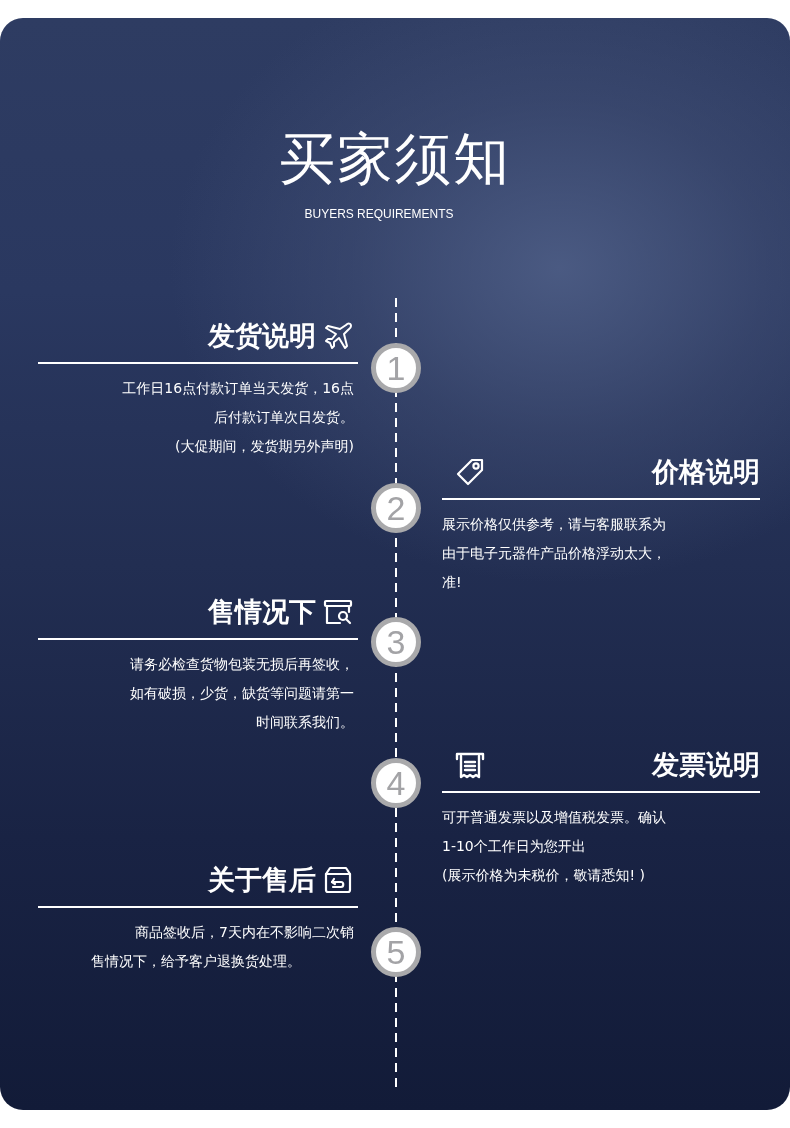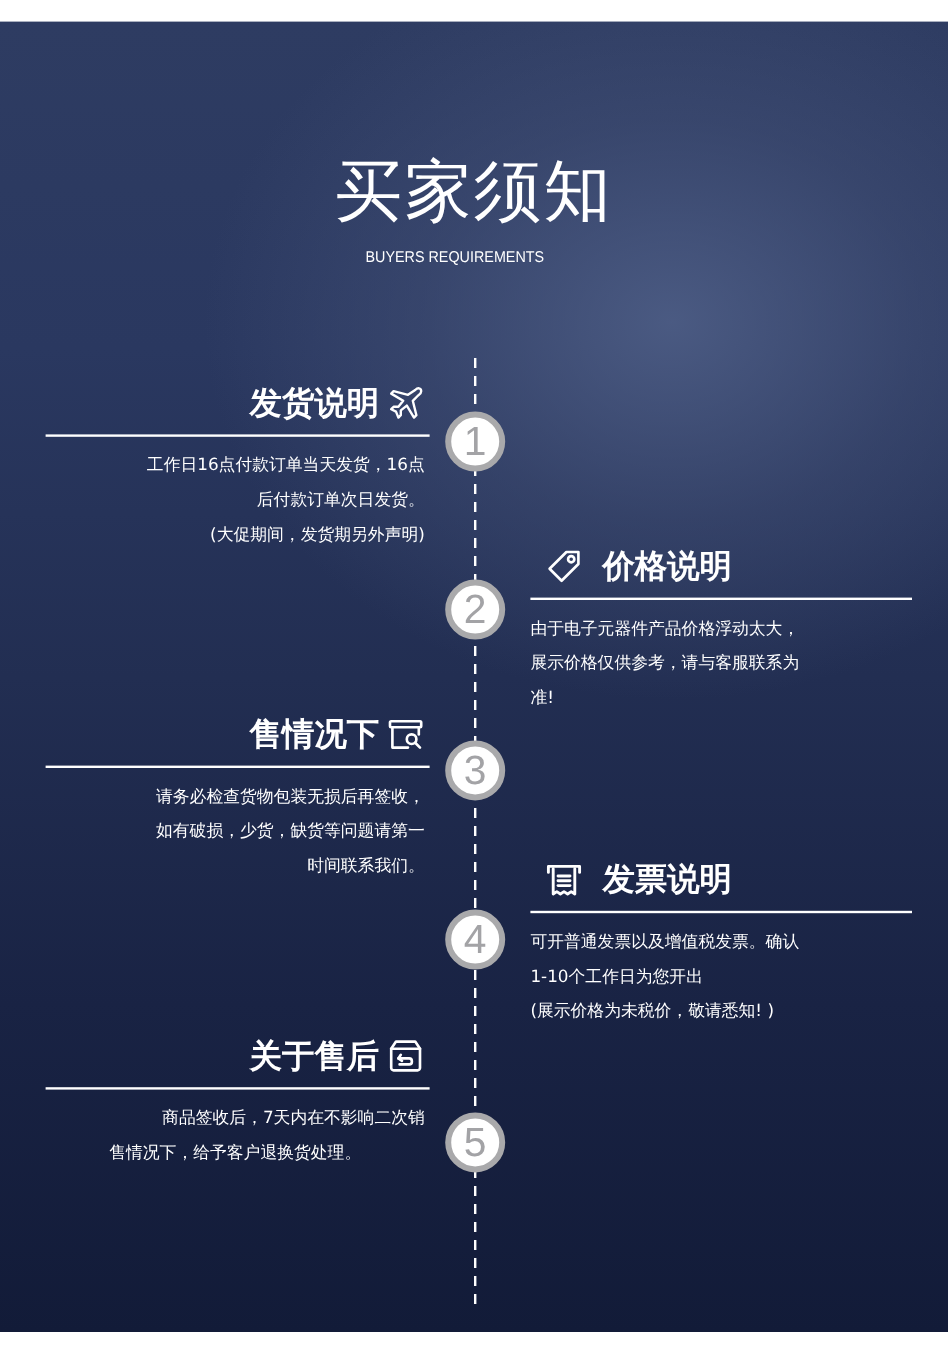--- a/index.html
+++ b/index.html
@@ -5,20 +5,21 @@
     * { box-sizing: border-box; margin: 0; padding: 0; }
     html, body { width: 790px; height: 1128px; background: #ffffff; overflow: hidden; }
     body { position: relative; font-family: "DejaVu Sans", "Liberation Sans", sans-serif; color: #ffffff; }
 
     .panel {
       position: absolute; left: 0; top: 18px; width: 790px; height: 1092px;
       background:
         radial-gradient(ellipse 520px 420px at 560px 250px, rgba(80,96,136,0.85) 0%, rgba(70,84,122,0.45) 40%, rgba(0,0,0,0) 75%),
         linear-gradient(180deg, #2e3c62 0%, #2a3860 25%, #222e52 50%, #192344 75%, #121b38 100%);
       overflow: hidden;
+      border-radius: 23px;
     }
 
     .title {
       position: absolute; left: 0; width: 790px; top: 104px; text-align: center;
       font-size: 56px; font-weight: normal; letter-spacing: 2px; color: #ffffff;
       font-family: "DejaVu Sans", sans-serif;
     }
     .subtitle {
       position: absolute; left: 0; width: 758px; top: 188px; text-align: center;
       font-size: 13px; color: #ffffff; font-family: "Liberation Sans", sans-serif;
@@ -40,21 +41,21 @@
 
     .section { position: absolute; width: 320px; margin-top: 22px; }
     .section.left { left: 38px; text-align: right; }
     .section.right { left: 442px; text-align: left; width: 318px; }
 
     .sec-head {
       display: flex; align-items: center; height: 40px;
       font-size: 27px; font-weight: bold; color: #ffffff;
     }
     .section.left .sec-head { justify-content: flex-end; padding-right: 4px; }
-    .section.right .sec-head { justify-content: flex-start; padding-left: 12px; }
+    .section.right .sec-head { justify-content: space-between; padding-left: 12px; gap: 44px; }
     .section.left .sec-head .icon { margin-left: 6px; }
     .section.right .sec-head .icon { margin-right: 16px; }
     .icon { width: 32px; height: 32px; display: inline-block; }
     .icon svg { width: 100%; height: 100%; display: block; }
 
     .divider { height: 1.5px; background: #ffffff; margin-top: 6px; }
     .body-text {
       margin-top: 10px; font-size: 14px; line-height: 29px; color: #ffffff;
     }
     .section.left .body-text { padding-right: 4px; }
@@ -99,22 +100,22 @@
       <span class="icon">
         <svg viewBox="0 0 32 32" fill="none" stroke="#ffffff" stroke-width="2.2" stroke-linejoin="round">
           <path d="M18 4 L28 4 L28 14 L14 28 L4 18 Z"></path>
           <circle cx="22" cy="10" r="2.6"></circle>
         </svg>
       </span>
       <span>价格说明</span>
     </div>
     <div class="divider"></div>
     <div class="body-text">
+      <div>展示价格仅供参考，请与客服联系为</div>
       <div>由于电子元器件产品价格浮动太大，</div>
-      <div>展示价格仅供参考，请与客服联系为</div>
       <div>准!</div>
     </div>
   </div>
 
   <div class="section left" style="top:552px;">
     <div class="sec-head">
       <span>售情况下</span>
       <span class="icon">
         <svg viewBox="0 0 32 32" fill="none" stroke="#ffffff" stroke-width="2.2" stroke-linejoin="round" stroke-linecap="round">
           <rect x="3" y="5" width="26" height="5" rx="1"></rect>
@@ -126,21 +127,21 @@
       </span>
     </div>
     <div class="divider"></div>
     <div class="body-text">
       <div>请务必检查货物包装无损后再签收，</div>
       <div>如有破损，少货，缺货等问题请第一</div>
       <div>时间联系我们。</div>
     </div>
   </div>
 
-  <div class="section right" style="top:673px;">
+  <div class="section right" style="top:705px;">
     <div class="sec-head">
       <span class="icon">
         <svg viewBox="0 0 32 32" fill="none" stroke="#ffffff" stroke-width="2.4" stroke-linejoin="round" stroke-linecap="round">
           <path d="M3 10 L3 5 L29 5 L29 10"></path>
           <path d="M7 7 L7 28 L10 26 L13 28 L16 26 L19 28 L22 26 L25 28 L25 7"></path>
           <path d="M11 13 L21 13"></path>
           <path d="M11 17 L21 17"></path>
           <path d="M11 21 L21 21"></path>
         </svg>
       </span>

